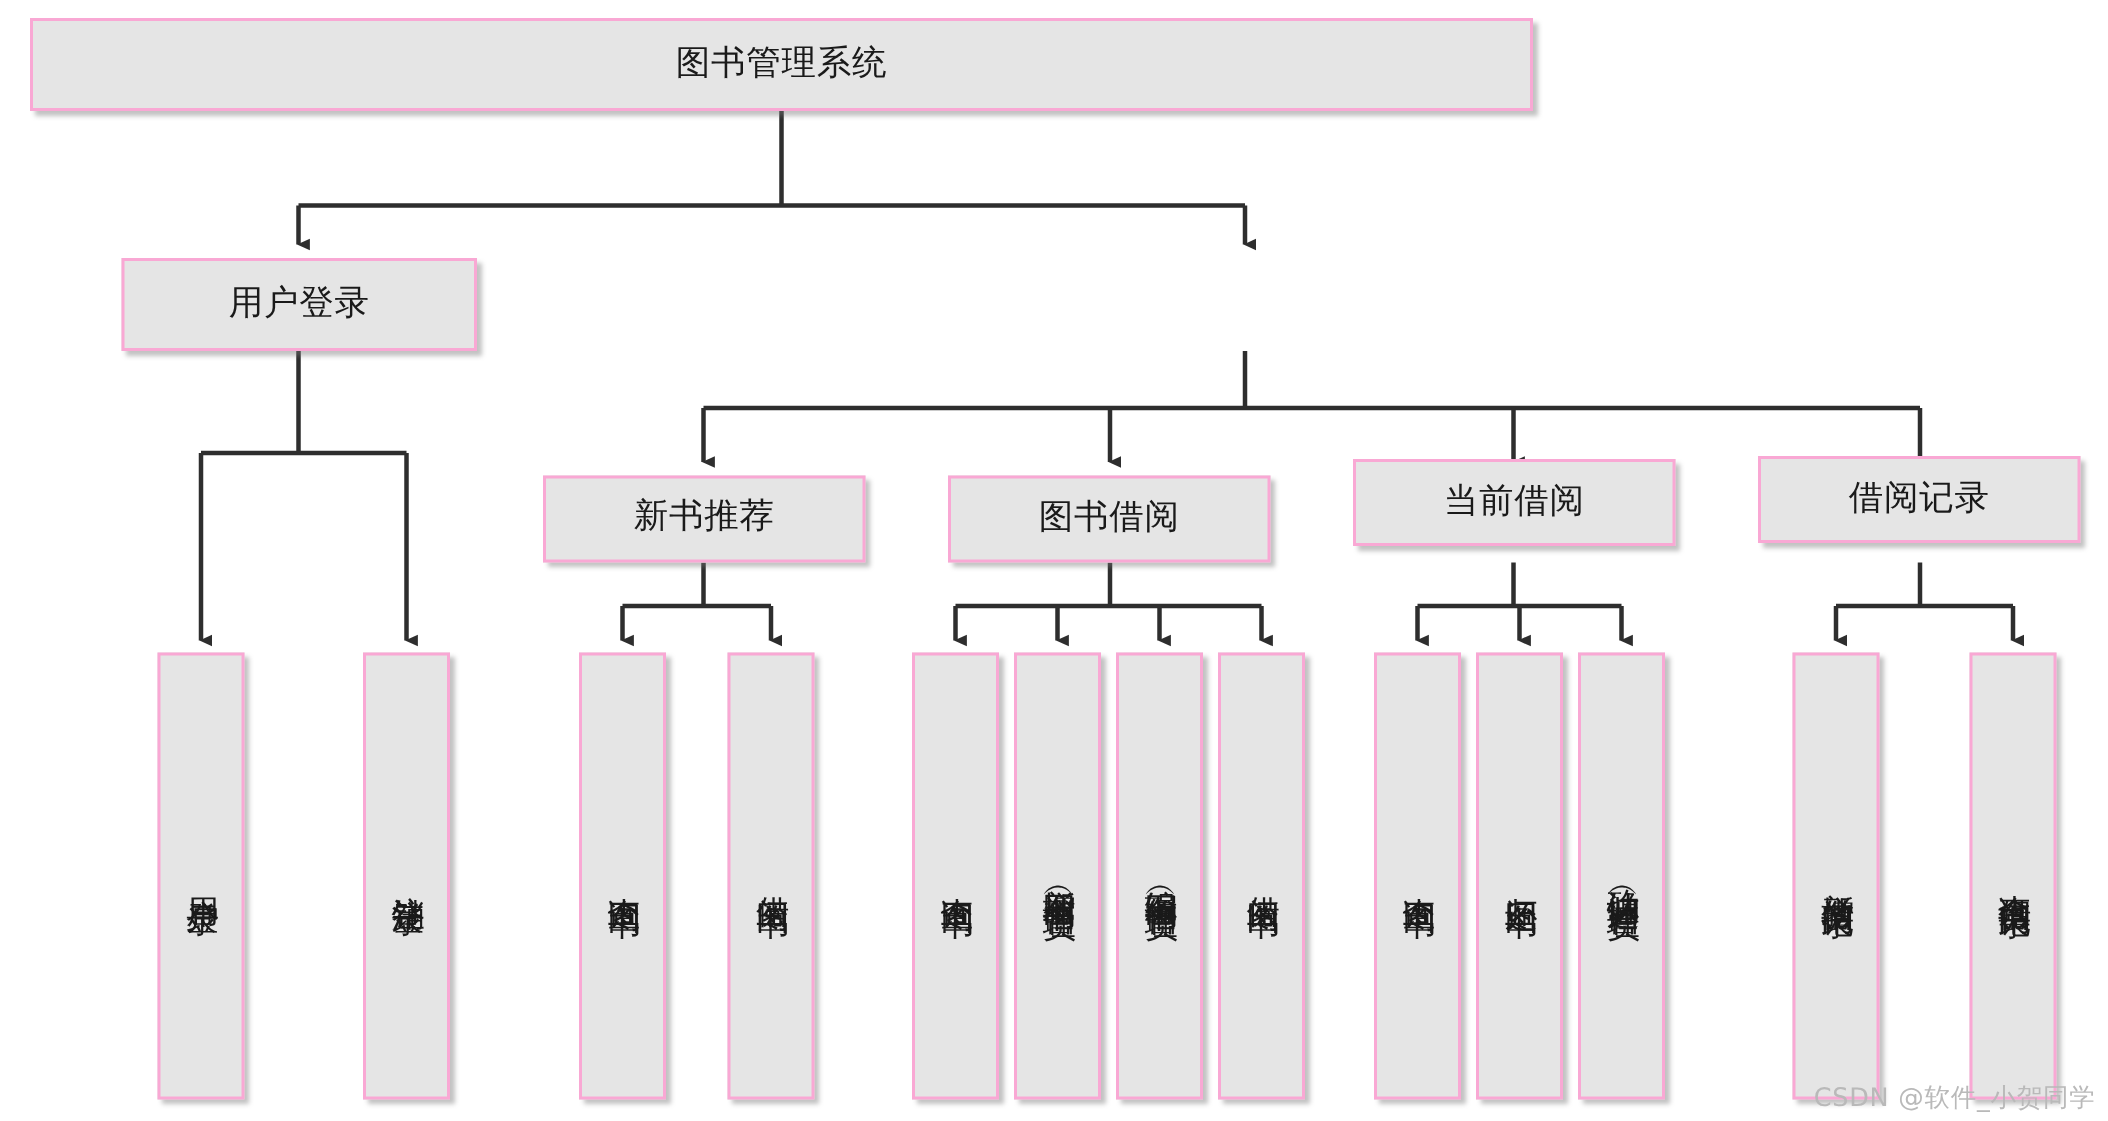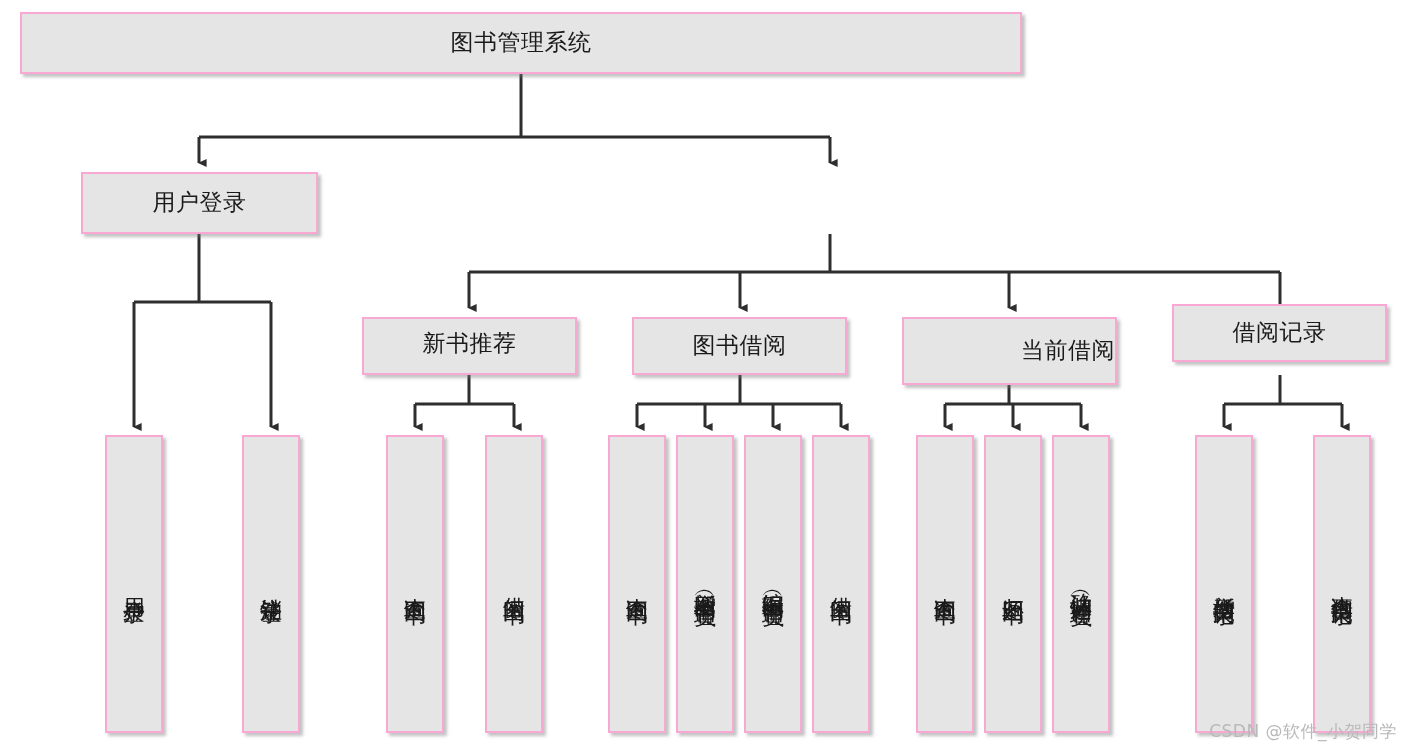--- a/index.html
+++ b/index.html
@@ -159,21 +159,21 @@
 
 
   <div class="node horiz" style="left:362px; top:317px; width:215px; height:58px;font-family:Liberation Mono, monospace;">
     <span class="node-label">新书推荐</span>
   </div>
 
   <div class="node horiz" style="left:632px; top:317px; width:215px; height:58px;">
     <span class="node-label">图书借阅</span>
   </div>
 
-  <div class="node horiz" style="left:902px; top:317px; width:215px; height:68px;justify-content:flex-end;">
+  <div class="node horiz" style="left:902px; top:306px; width:215px; height:58px;">
     <span class="node-label">当前借阅</span>
   </div>
 
   <div class="node horiz" style="left:1172px; top:304px; width:215px; height:58px;">
     <span class="node-label">借阅记录</span>
   </div>
 
   <div class="node vert" style="left:105px; top:435px; width:58px; height:298px;">
     <span class="node-label">用户登录</span>
   </div>

